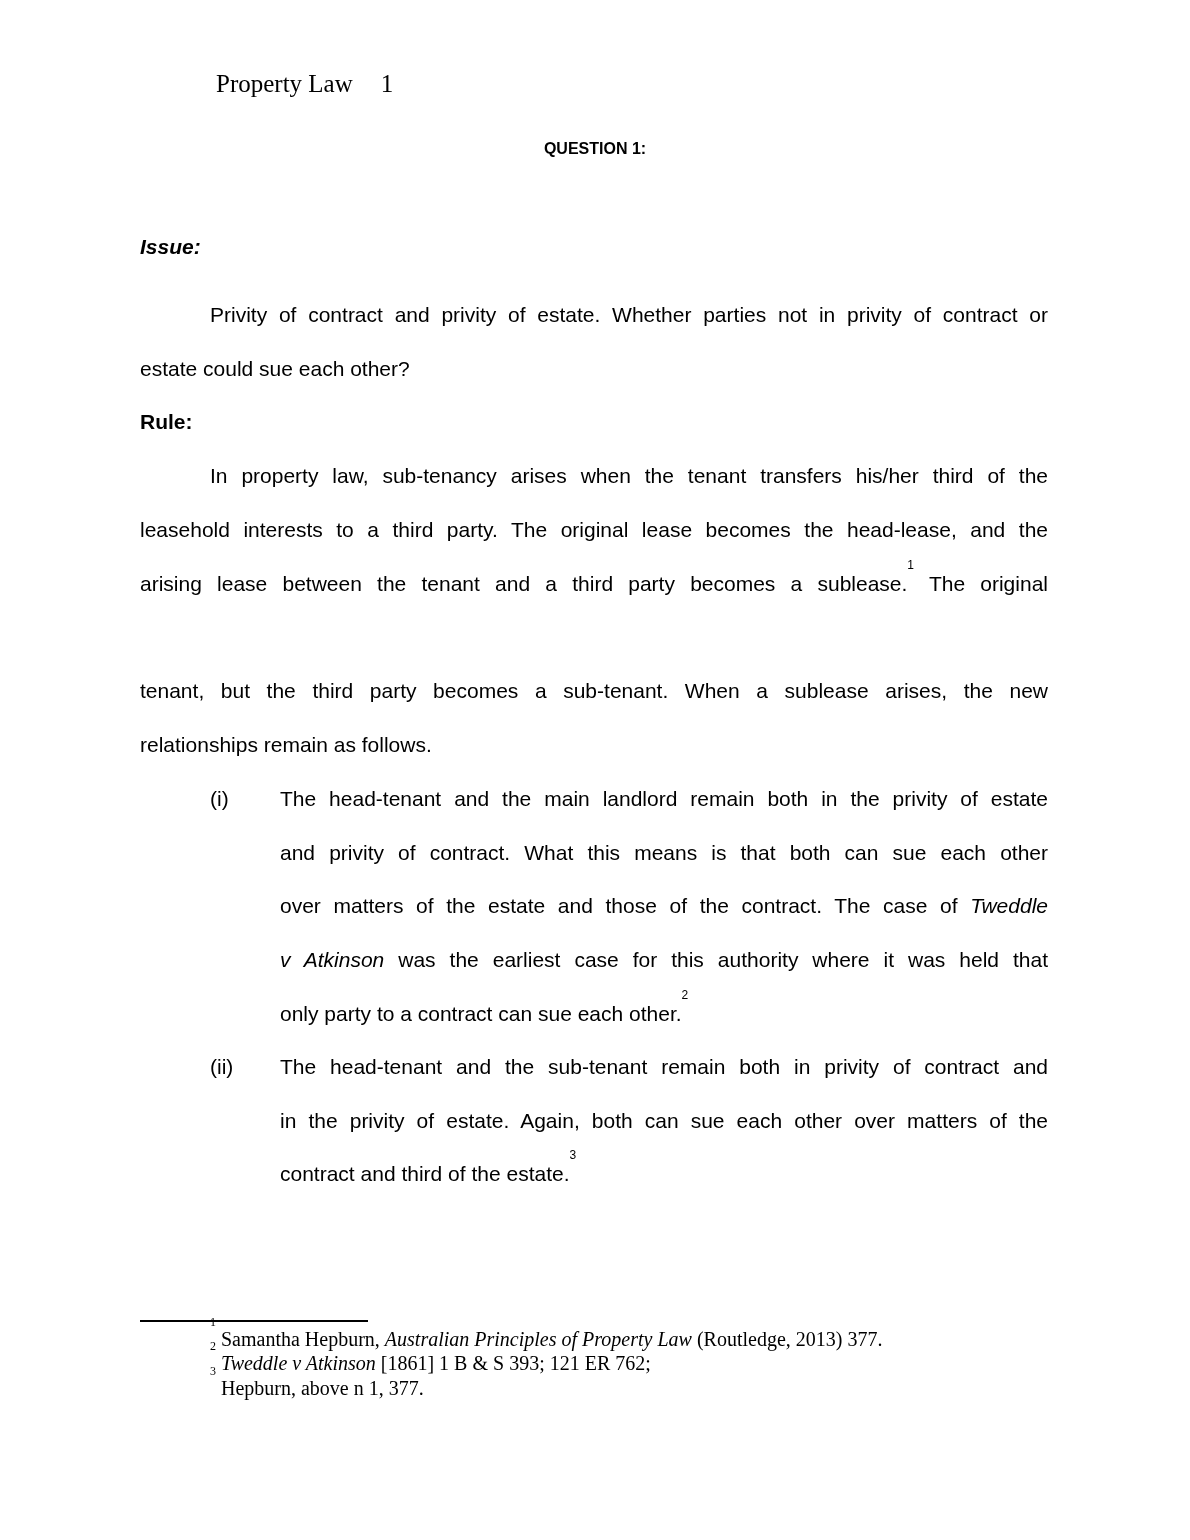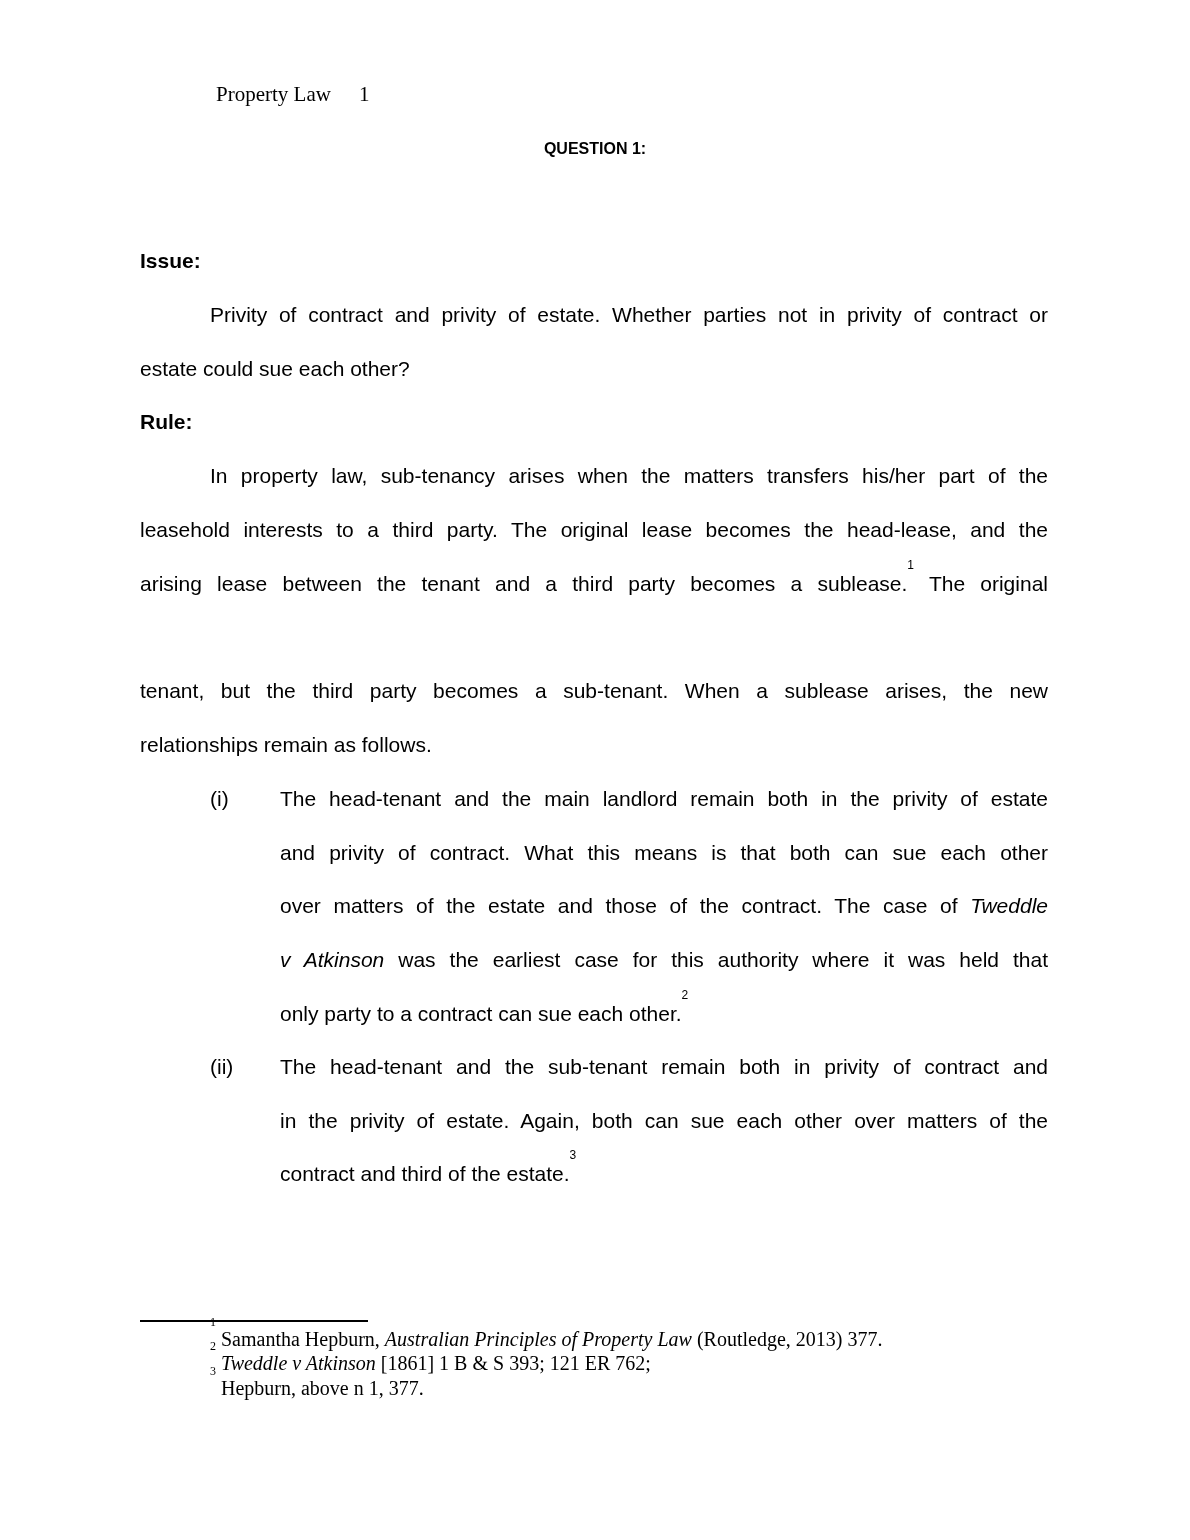--- a/index.html
+++ b/index.html
@@ -1,18 +1,18 @@
 <!DOCTYPE html>
 <html><head>
 <meta charset="utf-8">
 <style>
   html, body { margin:0; padding:0; background:#ffffff; }
   body { width:1190px; height:1540px; position:relative; overflow:hidden; color:#000; }
   .page { position:absolute; left:0; top:0; width:1190px; height:1540px; background:#fff; }
-  .header { position:absolute; left:216px; top:82px; font-family:"Liberation Serif", serif; font-size:21px; }
+  .header { position:absolute; left:216px; top:70px; font-family:"Liberation Serif", serif; font-size:25px; }
   .header .num { margin-left:28px; }
   .title { position:absolute; left:0; width:1190px; top:140px; text-align:center; font-family:"Liberation Sans", sans-serif; font-weight:bold; font-size:16px; }
   .heading { position:absolute; left:140px; font-family:"Liberation Sans", sans-serif; font-weight:bold; font-size:21px; }
   .line { position:absolute; font-family:"Liberation Sans", sans-serif; font-size:21px; white-space:nowrap; text-align:justify; text-align-last:justify; line-height:26px; height:26px; }
   .line.last { text-align-last:left; }
   .line .i { font-style:italic; }
   sup { font-size:12px; vertical-align:top; position:relative; top:-6px; line-height:0; }
   .label { position:absolute; left:210px; font-family:"Liberation Sans", sans-serif; font-size:21px; line-height:26px; }
   .fn-rule { position:absolute; left:140px; top:1320px; width:228px; height:2px; background:#000; }
   .fn { position:absolute; left:210px; font-family:"Liberation Serif", serif; font-size:20px; white-space:nowrap; line-height:24px; }
@@ -23,26 +23,26 @@
 <body>
 
 <div class="page">
 
   <div class="header">
     <span>Property Law</span><span class="num">1</span>
   </div>
 
   <div class="title">QUESTION 1:</div>
 
-  <div class="heading" style="top:249px;">Issue:</div>
+  <div class="heading" style="top:235px;font-style:italic;">Issue:</div>
   <div class="line" style="left: 210px; width: 838px; top: 302px; white-space: nowrap; overflow: visible;">Privity of contract and privity of estate. Whether parties not in privity of contract or</div>
   <div class="line last" style="left:140px; width:908px; top:356px;">estate could sue each other?</div>
 
   <div class="heading" style="top:410px;">Rule:</div>
-  <div class="line" style="left: 210px; width: 838px; top: 463px; white-space: nowrap; overflow: visible;">In property law, sub-tenancy arises when the matters transfers his/her part of the</div>
+  <div class="line" style="left: 210px; width: 838px; top: 463px; white-space: nowrap; overflow: visible;">In property law, sub-tenancy arises when the tenant transfers his/her third of the</div>
   <div class="line" style="left: 140px; width: 908px; top: 517px; white-space: nowrap; overflow: visible;">leasehold interests to a third party. The original lease becomes the head-lease, and the</div>
   <div class="line" style="left: 140px; width: 908px; top: 571px; white-space: nowrap; overflow: visible; word-spacing: 0.00120192px;"><span>arising lease between the tenant and a third party becomes a sublease.</span><sup>1</sup> <span>The original</span></div>
   <div class="line last" style="left:140px; width:908px; top:732px;">relationships remain as follows.</div>
   <div class="line" style="left: 140px; width: 908px; top: 678px; white-space: nowrap; overflow: visible;">tenant, but the third party becomes a sub-tenant. When a sublease arises, the new</div>
 
   <div class="label" style="top:786px;">(i)</div>
   <div class="line" style="left: 280px; width: 768px; top: 786px; white-space: nowrap; overflow: visible;">The head-tenant and the main landlord remain both in the privity of estate</div>
   <div class="line" style="left: 280px; width: 768px; top: 893px; white-space: nowrap; overflow: visible;"><span>over matters of the estate and those of the contract. The case of</span> <span class="i">Tweddle</span></div>
   <div class="line" style="left: 280px; width: 768px; top: 840px; white-space: nowrap; overflow: visible;">and privity of contract. What this means is that both can sue each other</div>
   <div class="line" style="left: 280px; width: 768px; top: 947px; white-space: nowrap; overflow: visible; letter-spacing: 0px;"><span class="i">v Atkinson</span> <span>was the earliest case for this authority where it was held that</span></div>

